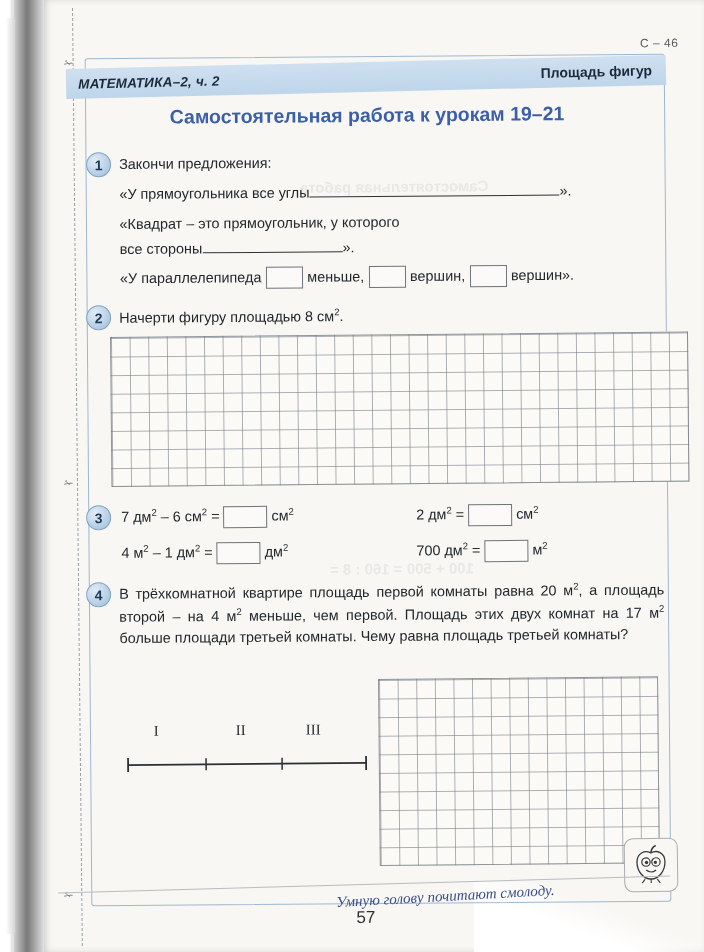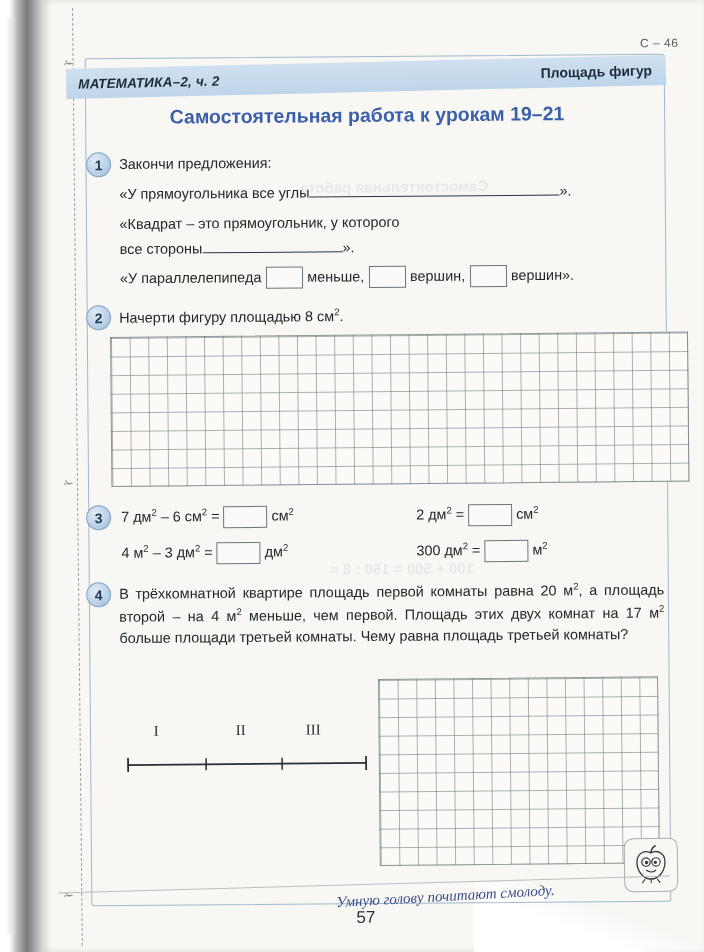--- a/index.html
+++ b/index.html
@@ -322,26 +322,26 @@
       <span>7 дм</span><sup style="font-size:9.5px;">2</sup><span> – 6 см</span><sup style="font-size:9.5px;">2</sup><span> = </span><span class="ansbox" style="width:44px; height:22px;"></span>
       <span>см</span><sup style="font-size:9.5px;">2</sup>
     </div>
 
     <div class="body-txt" style="position:absolute; left:330px; top:4px; white-space:nowrap;">
       <span>2 дм</span><sup style="font-size:9.5px;">2</sup><span> = </span><span class="ansbox" style="width:44px; height:22px;"></span>
       <span>см</span><sup style="font-size:9.5px;">2</sup>
     </div>
 
     <div class="body-txt" style="position:absolute; left:35px; top:40px; white-space:nowrap;">
-      <span>4 м</span><sup style="font-size:9.5px;">2</sup><span> – 3 дм</span><sup style="font-size:9.5px;">2</sup><span> = </span><span class="ansbox" style="width:44px; height:22px;"></span>
+      <span>4 м</span><sup style="font-size:9.5px;">2</sup><span> – 1 дм</span><sup style="font-size:9.5px;">2</sup><span> = </span><span class="ansbox" style="width:44px; height:22px;"></span>
       <span>дм</span><sup style="font-size:9.5px;">2</sup>
     </div>
 
     <div class="body-txt" style="position:absolute; left:330px; top:40px; white-space:nowrap;">
-      <span>300 дм</span><sup style="font-size:9.5px;">2</sup><span> = </span><span class="ansbox" style="width:44px; height:22px;"></span>
+      <span>700 дм</span><sup style="font-size:9.5px;">2</sup><span> = </span><span class="ansbox" style="width:44px; height:22px;"></span>
       <span>м</span><sup style="font-size:9.5px;">2</sup>
     </div>
   </div>
 
   <div class="ex" style="left:86px; top:578px; width:580px;">
     <div class="num-circle" style="left:0; top:2px;">4</div>
     <div class="body-txt" style="position:absolute; left:33px; top:3px; width:545px; text-align:justify;">
       <span>В трёхкомнатной квартире площадь первой комнаты равна 20 м</span><sup style="font-size:9.5px;">2</sup><span>, а площадь второй – на 4 м</span><sup style="font-size:9.5px;">2</sup><span> меньше, чем первой. Площадь этих двух комнат на 17 м</span><sup style="font-size:9.5px;">2</sup><span> больше площади третьей комнаты. Чему равна площадь третьей комнаты?</span>
     </div>
   </div>

